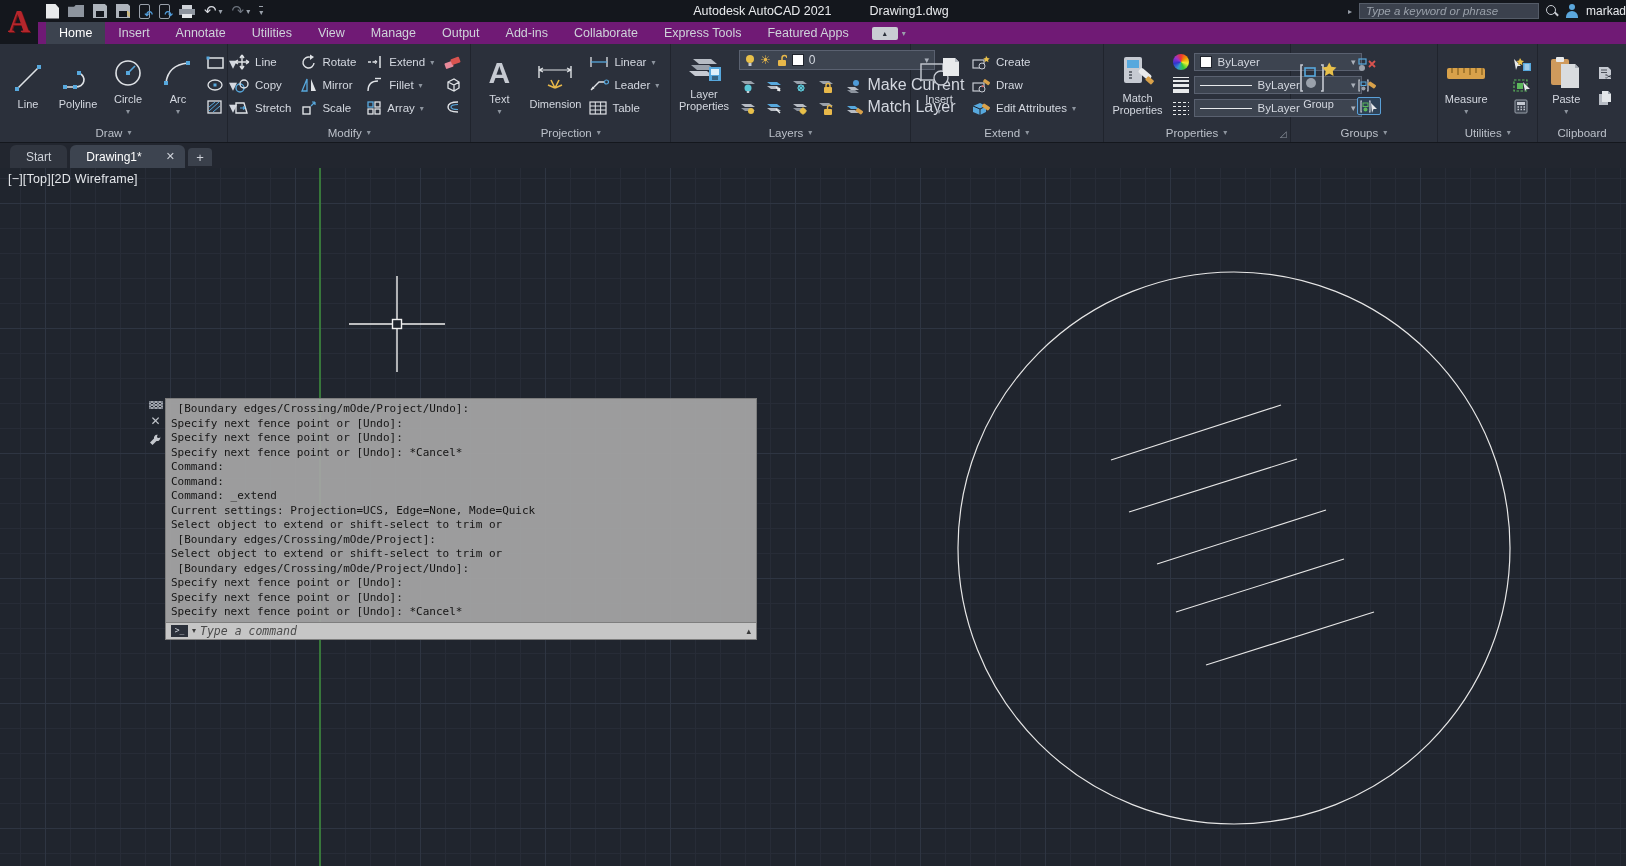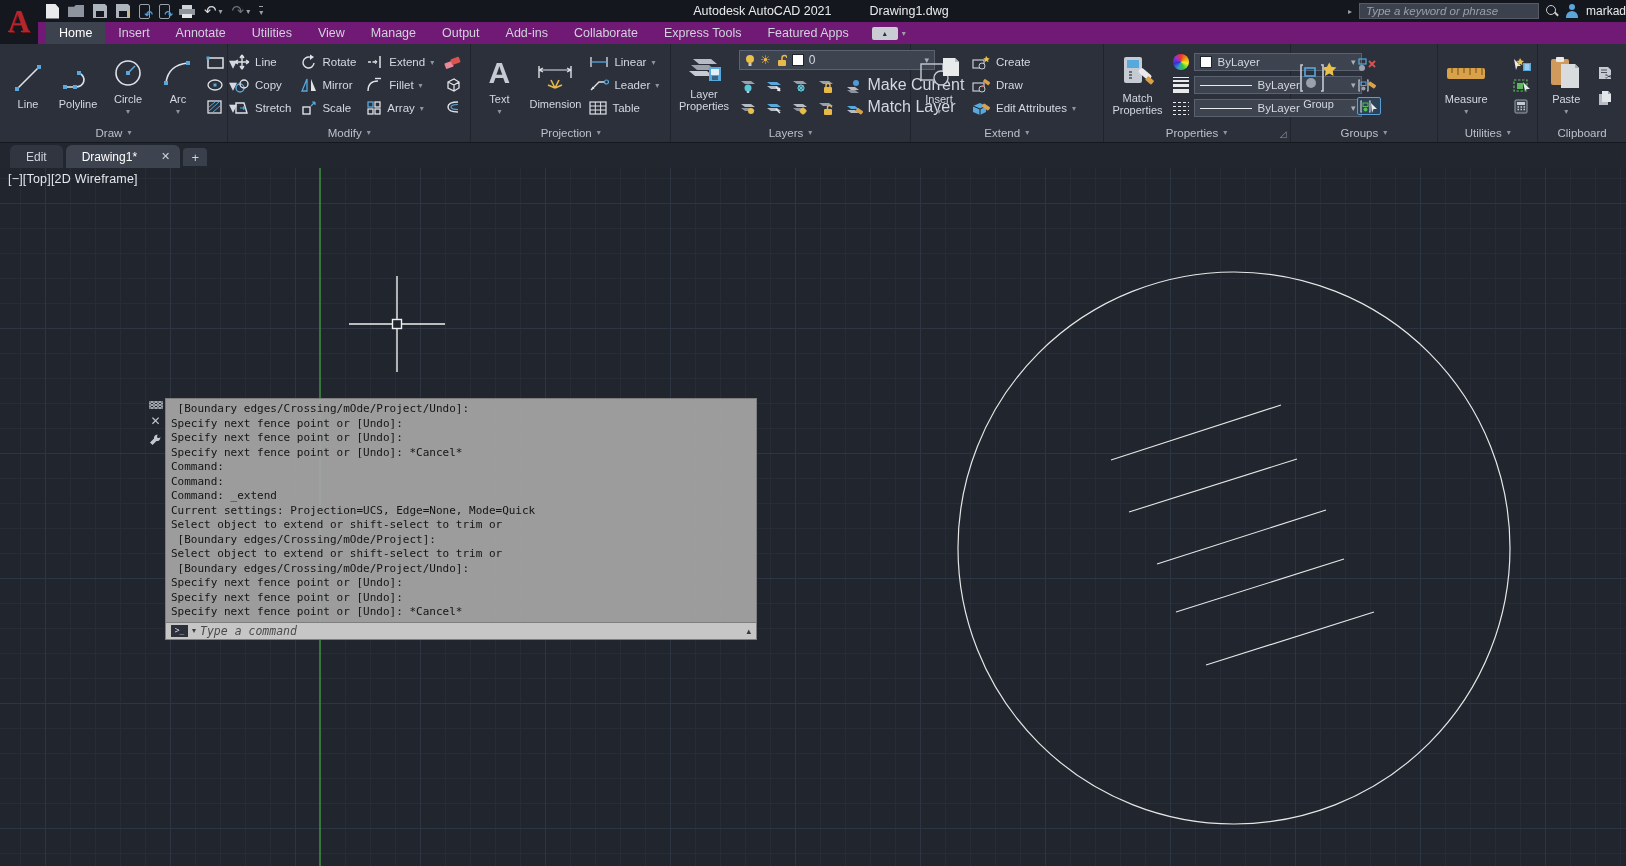--- a/index.html
+++ b/index.html
@@ -788,21 +788,21 @@
       </div>
     </div>
     <div class="panel-label">
       <span>Clipboard</span>
     </div>
   </div>
 </div>
 
 <div class="filetabbar">
   <div class="ftab">
-      <span>Edit</span>
+      <span>Start</span>
     </div>
   <div class="ftab active">
     <span>Drawing1*</span>
     <span class="x">✕</span>
   </div>
   <div class="ftab-plus">+</div>
 </div>
 
 <div class="canvas">
   <div class="vp-label">[−][Top][2D Wireframe]</div>

